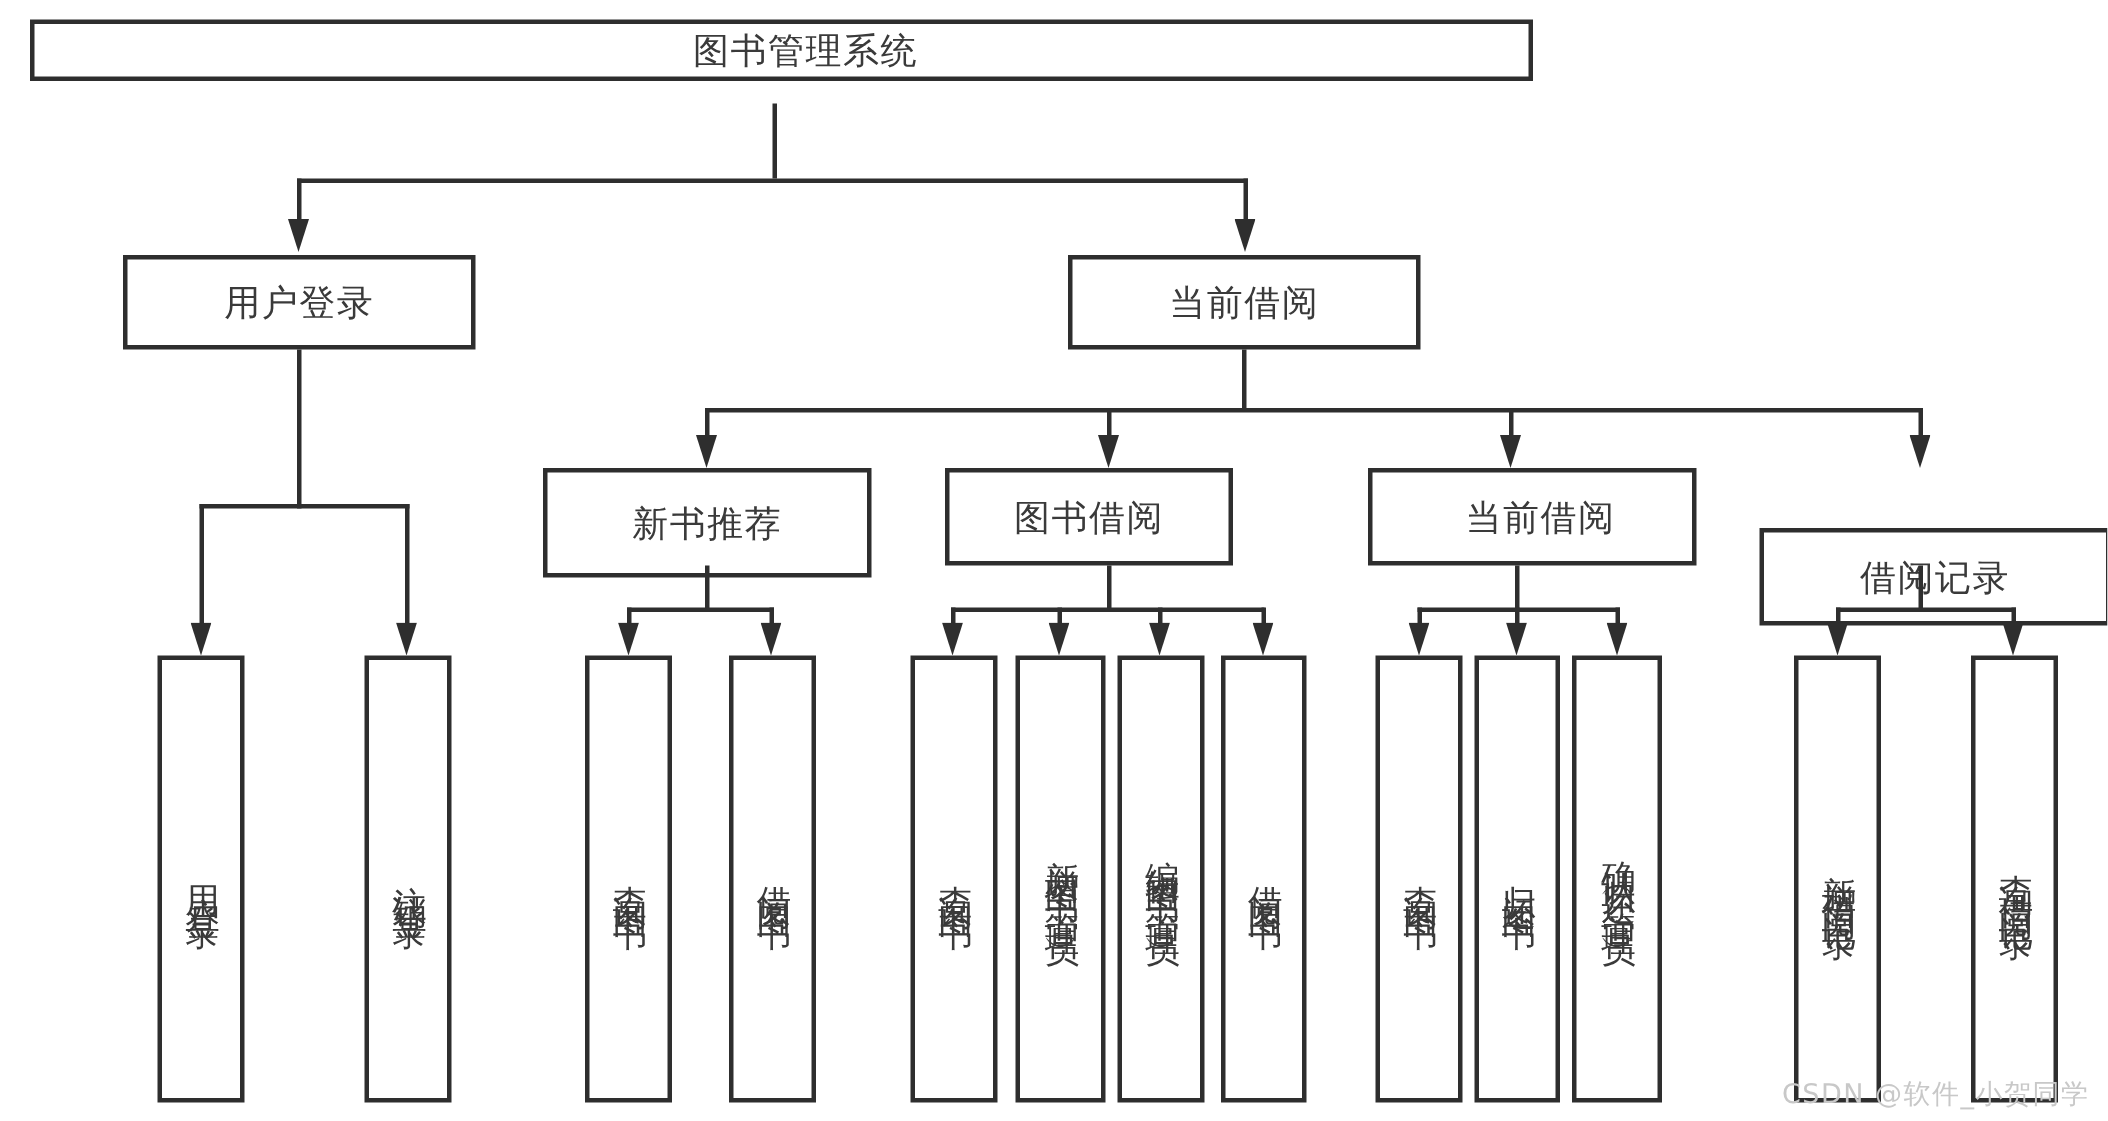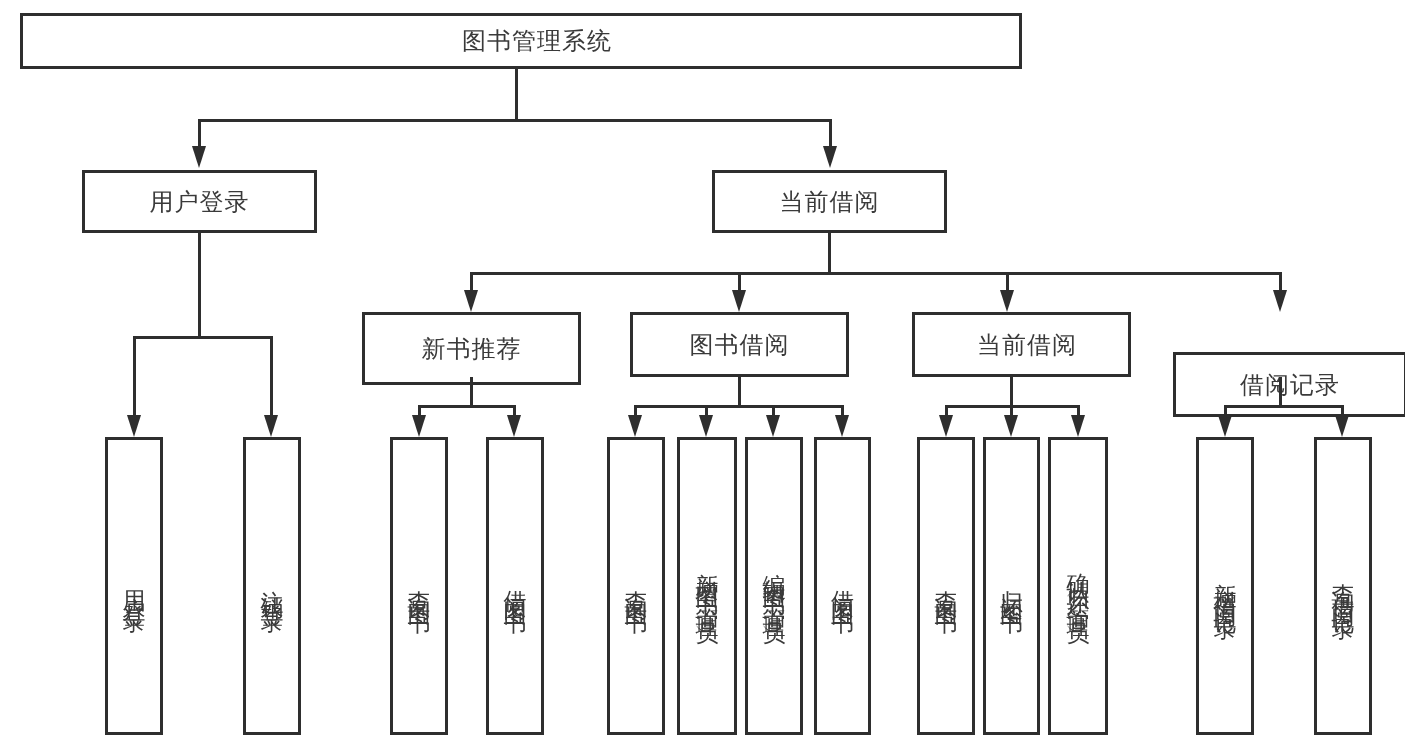--- a/index.html
+++ b/index.html
@@ -62,29 +62,29 @@
     color: var(--wm);
     letter-spacing: 1px;
     white-space: nowrap;
   }
 </style>
 </head>
 <body>
 
 <div class="canvas">
 
-  <div class="box" style="left:20px; top:13px; width:1002px; height:56px;padding-left:32px;">图书管理系统</div>
+  <div class="box" style="left:20px; top:13px; width:1002px; height:41px;padding-left:32px;">图书管理系统</div>
 
   <div class="box" style="left:82px; top:170px; width:235px; height:63px;">用户登录</div>
 
   <div class="box" style="left:712px; top:170px; width:235px; height:63px;">当前借阅</div>
 
   <div class="box" style="left:362px; top:312px; width:219px; height:73px;">新书推荐</div>
 
-  <div class="box" style="left:630px; top:312px; width:219px; height:65px;">图书借阅</div>
+  <div class="box" style="left:630px; top:312px; width:192px; height:65px;">图书借阅</div>
 
   <div class="box" style="left:912px; top:312px; width:219px; height:65px;padding-left:11px;">当前借阅</div>
 
   <div class="box" style="left:1173px; top:312px; width:234px; height:65px;margin-top:40px;">借阅记录</div>
 
   <div class="box v" style="left:105px; top:437px; width:58px; height:298px;">用户登录</div>
 
   <div class="box v" style="left:243px; top:437px; width:58px; height:298px;">注销登录</div>
 
   <div class="box v" style="left:390px; top:437px; width:58px; height:298px;">查询图书</div>
@@ -161,14 +161,15 @@
   <div class="vline" style="left:1077px; top:405px; height:13px;"></div>
   <div class="arrow" style="left:1071px; top:415px;"></div>
 
   <div class="vline" style="left:1279px; top:377px; height:31px;"></div>
   <div class="hline" style="left:1224px; top:405px; width:120px;"></div>
   <div class="vline" style="left:1224px; top:405px; height:13px;"></div>
   <div class="arrow" style="left:1218px; top:415px;"></div>
   <div class="vline" style="left:1341px; top:405px; height:13px;"></div>
   <div class="arrow" style="left:1335px; top:415px;"></div>
 
+  <div class="watermark">CSDN @软件_小贺同学</div>
 
 </div>
 
 </body></html>

